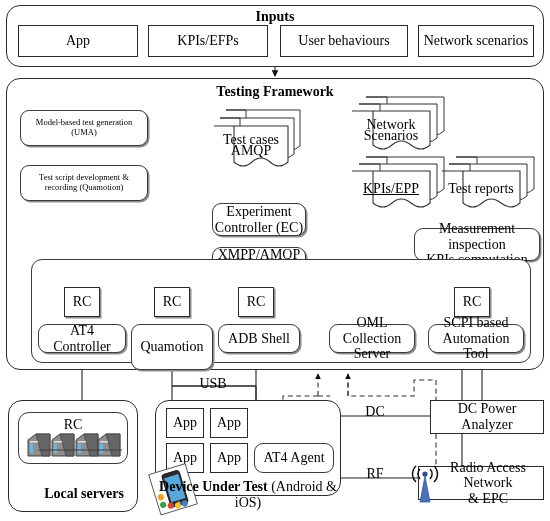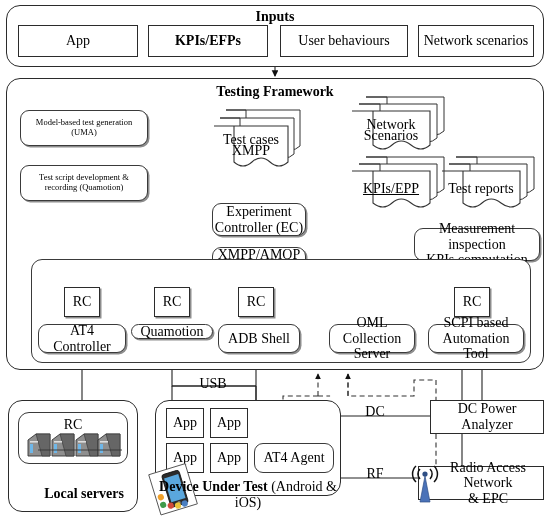--- a/index.html
+++ b/index.html
@@ -97,21 +97,21 @@
       <path d="M436,434 L436,478"></path>
     </g>
   </svg>
 
   <div class="panel" style="left:6px;top:5px;width:538px;height:62px;"></div>
   <div class="ttl f9" style="left:6px;top:9px;width:538px;">Inputs</div>
 
   <div class="nd rect f9" style="left:18px;top:25px;width:120px;height:32px;">
     <span>App</span>
   </div>
-  <div class="nd rect f9" style="left:148px;top:25px;width:120px;height:32px;font-weight:bold;">
+  <div class="nd rect f9" style="left:148px;top:25px;width:120px;height:32px;">
     <span>KPIs/EFPs</span>
   </div>
   <div class="nd rect f9" style="left:280px;top:25px;width:128px;height:32px;">
     <span>User behaviours</span>
   </div>
   <div class="nd rect f9" style="left:418px;top:25px;width:116px;height:32px;">
     <span>Network scenarios</span>
   </div>
 
   <div class="panel" style="left:6px;top:78px;width:538px;height:292px;"></div>
@@ -130,21 +130,21 @@
     </div>
   </div>
 
   <div class="doc" style="left:212px;top:108px;width:92px;height:64px;">
     <svg width="92" height="64" viewBox="0 0 92 64">
       <path d="M14,2 H88 V38 q-9,8 -18,0 q-9,-8 -18,0 q-9,8 -18,0 V2 Z" fill="#fff" stroke="#333" stroke-width="1"></path>
       <path d="M8,10 H82 V46 q-9,8 -18,0 q-9,-8 -18,0 q-9,8 -18,0 V10 Z" fill="#fff" stroke="#333" stroke-width="1"></path>
       <path d="M2,18 H76 V54 q-9,8 -18,0 q-9,-8 -18,0 q-9,8 -18,0 V18 Z" fill="#fff" stroke="#333" stroke-width="1.1"></path>
     </svg>
     <div class="dtxt f9" style="top:24px;left:2px;width:74px;">Test cases</div>
-    <div class="dtxt f9" style="top:35px;left:2px;width:74px;">XMPP</div>
+    <div class="dtxt f9" style="top:35px;left:2px;width:74px;">AMQP</div>
   </div>
 
   <div class="doc" style="left:350px;top:95px;width:100px;height:62px;">
     <svg width="100" height="62" viewBox="0 0 100 62">
       <path d="M16,2 H94 V36 q-9,8 -19,0 q-10,-8 -19,0 q-9,8 -19,0 V2 Z" fill="#fff" stroke="#333" stroke-width="1"></path>
       <path d="M9,9 H87 V43 q-9,8 -19,0 q-10,-8 -19,0 q-9,8 -19,0 V9 Z" fill="#fff" stroke="#333" stroke-width="1"></path>
       <path d="M2,16 H80 V50 q-9,8 -19,0 q-10,-8 -19,0 q-9,8 -19,0 V16 Z" fill="#fff" stroke="#333" stroke-width="1.1"></path>
     </svg>
     <div class="dtxt f9" style="top:22px;left:2px;width:78px;">Network</div>
     <div class="dtxt f9" style="top:33px;left:2px;width:78px;">Scenarios</div>
@@ -203,21 +203,21 @@
   <div class="nd rect shadowy f9" style="left:454px;top:287px;width:36px;height:30px;">
     <span>RC</span>
   </div>
 
   <div class="nd round shadowy f9" style="left:38px;top:324px;width:88px;height:29px;">
     <div>
       <div>AT4</div>
       <div>Controller</div>
     </div>
   </div>
-  <div class="nd round shadowy f9" style="left:131px;top:324px;width:82px;height:15px;">
+  <div class="nd round shadowy f9" style="left:131px;top:324px;width:82px;height:46px;">
     <span>Quamotion</span>
   </div>
   <div class="nd round shadowy f9" style="left:218px;top:324px;width:82px;height:29px;">
     <span>ADB Shell</span>
   </div>
   <div class="nd round shadowy f9" style="left:329px;top:324px;width:86px;height:29px;">
     <div>
       <div>OML Collection</div>
       <div>Server</div>
     </div>

